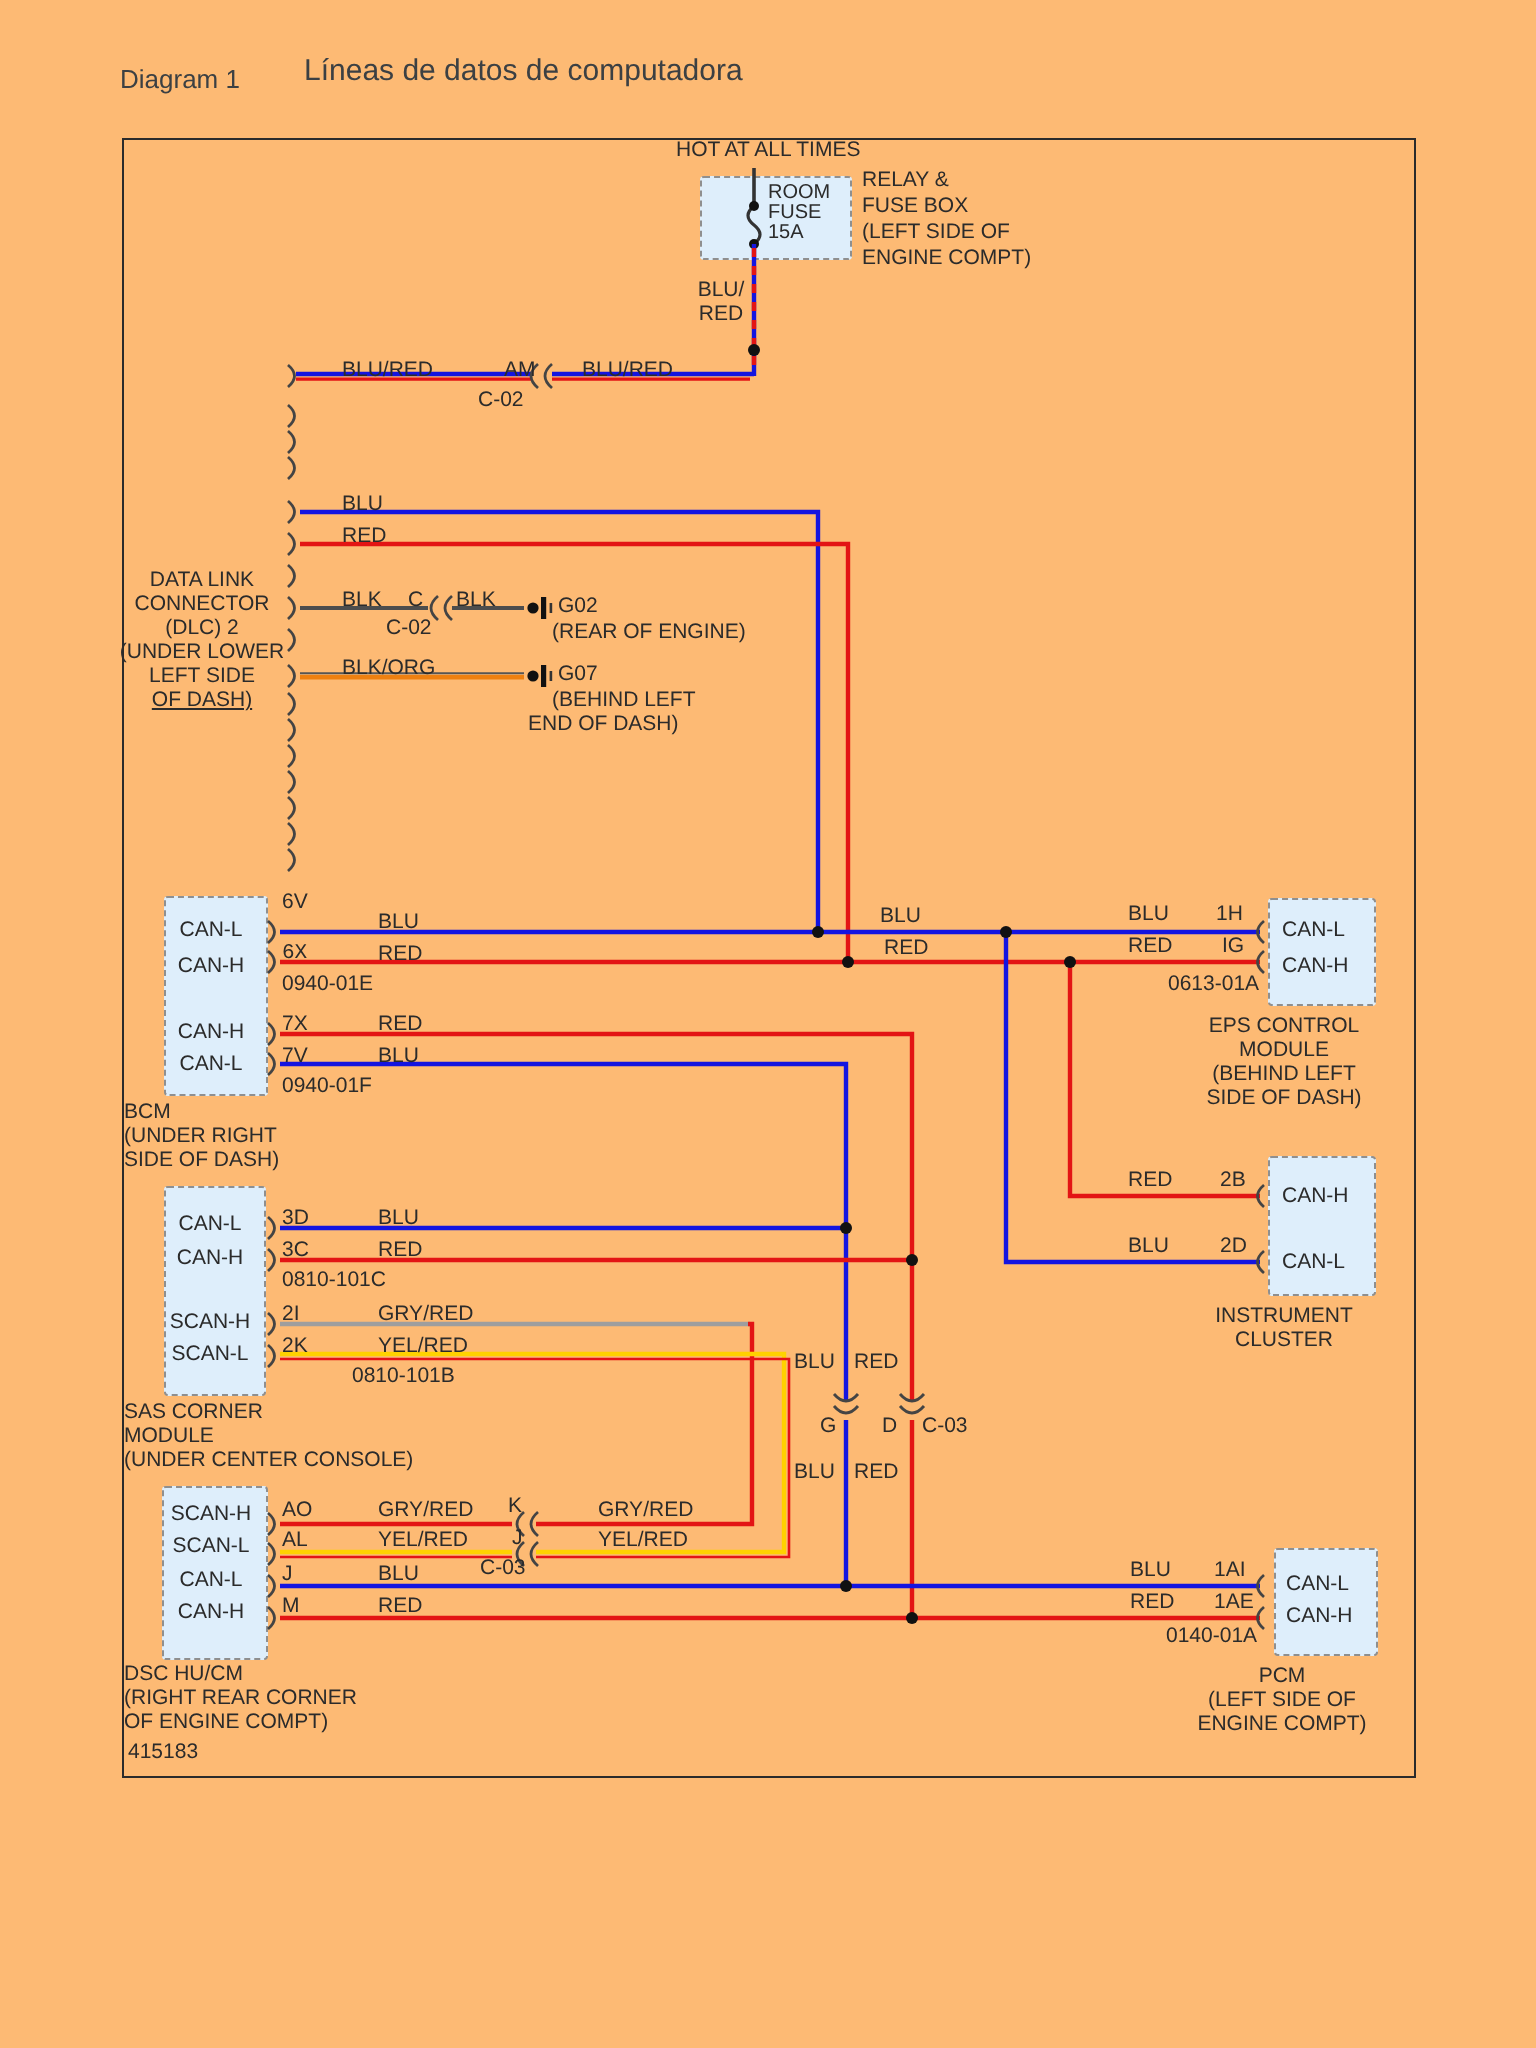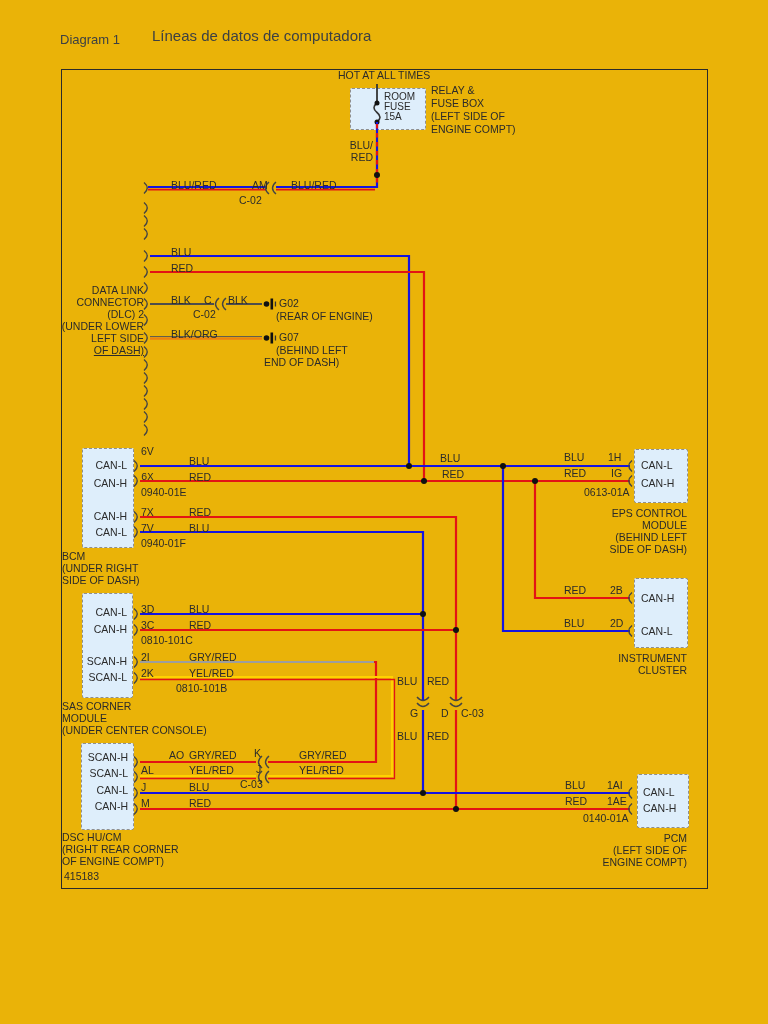--- a/index.html
+++ b/index.html
@@ -1,19 +1,19 @@
 <!DOCTYPE html>
 <html><head>
 <meta charset="utf-8">
 <style>
   html,body{margin:0;padding:0;background:#fff;}
-  .page{position:relative;width:768px;height:1024px;background:#eab308;overflow:hidden;
+  .page{position:relative;width:768px;height:1024px;background:#fdba74;overflow:hidden;
         font-family:"Liberation Sans",sans-serif;}
   .lbl{position:absolute;font-size:10.5px;line-height:12px;color:#2b2b2b;white-space:nowrap;}
-  .r{text-align:right;}
+  .r{text-align:center;}
   .und{text-align:right;}
   .hdr1{font-size:13px;color:#3c4043;}
   .hdr2{font-size:15px;color:#3c4043;}
   .outer{position:absolute;left:61px;top:69px;width:645px;height:818px;border:1.5px solid #2b2b2b;}
   .mbox{position:absolute;border:1.5px dashed #8f8f8f;background:#deeefb;border-radius:2px;}
   svg.wires{position:absolute;left:0;top:0;width:768px;height:1024px;}
 </style>
 </head>
 <body>
 
@@ -214,21 +214,21 @@
   <div class="lbl" style="left:410px;top:707px;">G</div>
   <div class="lbl" style="left:441px;top:707px;">D</div>
   <div class="lbl und" style="left:461px;top:707px;">C-03</div>
   <div class="lbl" style="left:397px;top:730px;">BLU</div>
   <div class="lbl" style="left:427px;top:730px;">RED</div>
 
   <div class="lbl r" style="left:83px;top:751px;width:45px;">SCAN-H</div>
   <div class="lbl r" style="left:83px;top:767px;width:45px;">SCAN-L</div>
   <div class="lbl r" style="left:83px;top:784px;width:45px;">CAN-L</div>
   <div class="lbl r" style="left:83px;top:800px;width:45px;">CAN-H</div>
-  <div class="lbl" style="left:141px;top:749px;margin-left:28px;">AO</div>
+  <div class="lbl" style="left:141px;top:749px;">AO</div>
   <div class="lbl" style="left:189px;top:749px;">GRY/RED</div>
   <div class="lbl" style="left:254px;top:747px;">K</div>
   <div class="lbl" style="left:299px;top:749px;">GRY/RED</div>
   <div class="lbl" style="left:141px;top:764px;">AL</div>
   <div class="lbl" style="left:189px;top:764px;">YEL/RED</div>
   <div class="lbl" style="left:256px;top:763px;">J</div>
   <div class="lbl" style="left:299px;top:764px;">YEL/RED</div>
   <div class="lbl und" style="left:240px;top:778px;">C-03</div>
   <div class="lbl" style="left:141px;top:781px;">J</div>
   <div class="lbl" style="left:189px;top:781px;">BLU</div>

